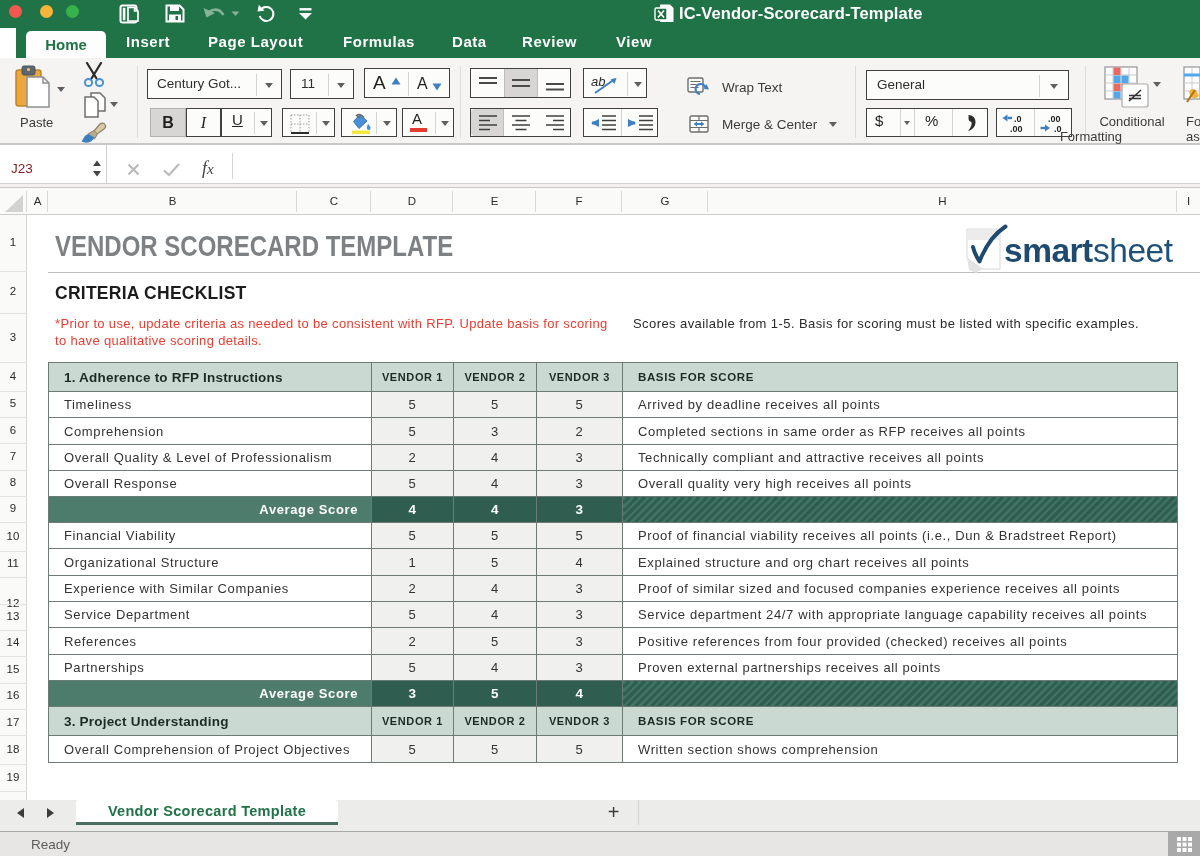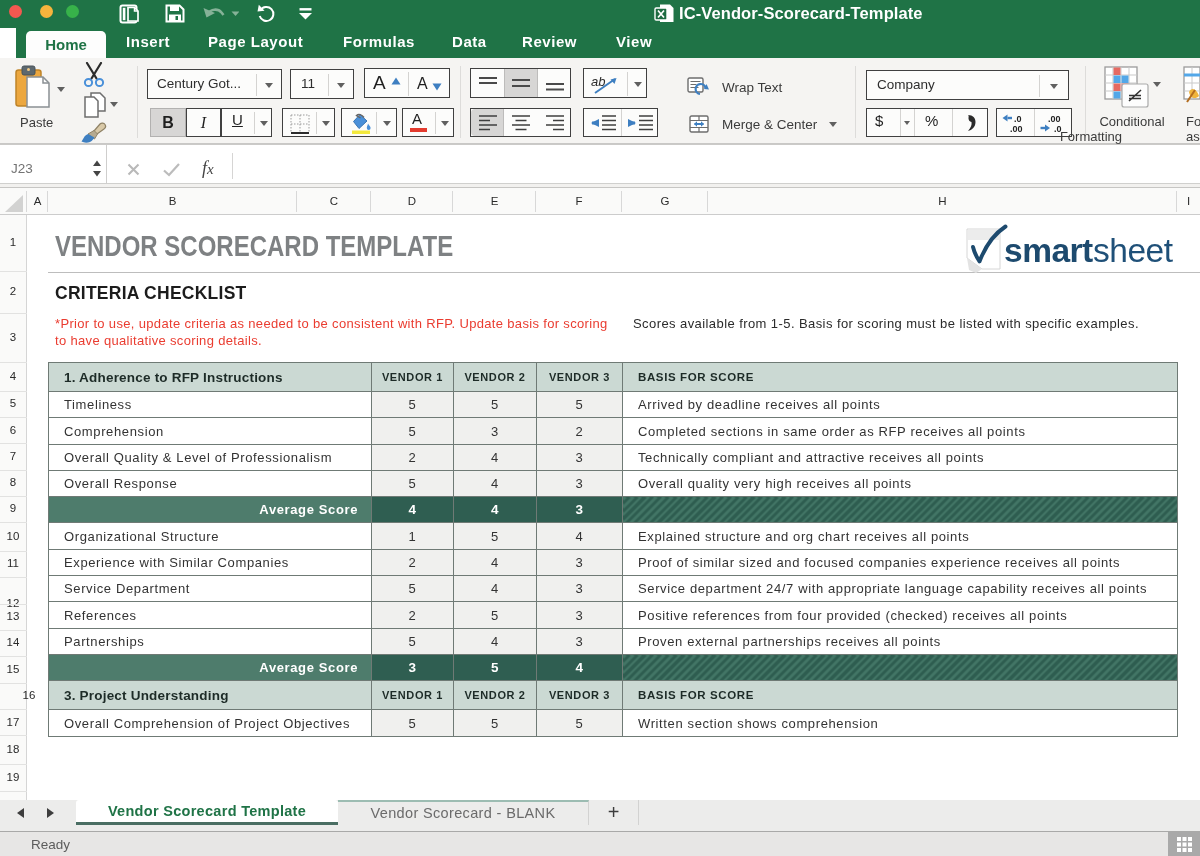--- a/index.html
+++ b/index.html
@@ -267,21 +267,21 @@
   <svg class="abs" style="left:689px; top:57px;" width="20" height="18" viewBox="0 0 20 18">
     <rect x="1" y="1" width="18" height="16" rx="1.5" fill="#fff" stroke="#6d6d6d" stroke-width="1.4"></rect>
     <path d="M1 5.5 h18 M1 12.5 h18 M10 1 v4.5 M10 12.5 v4.5" stroke="#6d6d6d" stroke-width="1.2"></path>
     <path d="M5.5 9 h9" stroke="#3e7fc1" stroke-width="2"></path>
     <path d="M5 9 l3 -2.8 v5.6 z M15 9 l-3 -2.8 v5.6 z" fill="#3e7fc1"></path>
   </svg>
   <div class="rlabel" style="left:722px; top:59px; font-size:13.5px;">Merge &amp; Center</div>
   <span class="arrow-down abs" style="left:829px; top:64px;"></span>
 
   <div class="rbtn" style="left:866px; top:12px; width:203px; height:30px;">
-    <div style="position:absolute; left:10px; top:6px; font-size:13.5px; color:#2e2e2e;">Company</div>
+    <div style="position:absolute; left:10px; top:6px; font-size:13.5px; color:#2e2e2e;">General</div>
     <div style="position:absolute; right:28px; top:4px; width:1px; height:22px; background:#d4d3d1;"></div>
     <span class="arrow-down" style="position:absolute; right:10px; top:13px;"></span>
   </div>
   <div class="rbtn" style="left:866px; top:50px; width:122px; height:29px;">
     <div style="position:absolute; left:8px; top:3px; font-size:15px; color:#1f1f1f;">$</div>
     <div style="position:absolute; left:33px; top:0px; width:1px; height:27px; background:#d4d3d1;"></div>
     <span class="arrow-down" style="position:absolute; left:37px; top:12px; border-left-width:3.5px; border-right-width:3.5px; border-top-width:4.5px;"></span>
     <div style="position:absolute; left:47px; top:0px; width:1px; height:27px; background:#d4d3d1;"></div>
     <div style="position:absolute; left:58px; top:3px; font-size:15px; color:#1f1f1f;">%</div>
     <div style="position:absolute; left:85px; top:0px; width:1px; height:27px; background:#d4d3d1;"></div>
@@ -325,21 +325,21 @@
     <path d="M1 9 h16 M1 17 h16 M1 25 h16 M9 1 v32" stroke="#c9c9c9" stroke-width="1"></path>
     <path d="M1 9 h16" stroke="#53a7e8" stroke-width="3"></path>
     <path d="M6 26 C9 20 14 24 16 30 C12 34 7 32 6 26 z" fill="#f0b43c"></path>
     <path d="M4 36 L12 24" stroke="#b36d1f" stroke-width="2"></path>
   </svg>
   <div class="rlabel" style="left:1186px; top:56px;">Fo</div>
   <div class="rlabel" style="left:1186px; top:71px;">as</div>
 </div>
 
 <div class="abs" id="fbar">
-  <div style="position:absolute; left:11px; top:16px; font-size:13.5px; color:#737373;">J23</div>
+  <div style="position:absolute; left:11px; top:16px; font-size:13.5px; color:#7f1d1d;">J23</div>
   <svg style="position:absolute; left:92px; top:15px;" width="10" height="17" viewBox="0 0 10 17">
     <path d="M5 0.5 L9 6 L1 6 z" fill="#454545"></path>
     <path d="M5 16.5 L9 11 L1 11 z" fill="#454545"></path>
   </svg>
   <div style="position:absolute; left:106px; top:0; width:1px; height:39px; background:#cfcecd;"></div>
   <svg style="position:absolute; left:126px; top:17px;" width="15" height="15" viewBox="0 0 15 15">
     <path d="M2.5 2.5 L12.5 12.5 M12.5 2.5 L2.5 12.5" stroke="#b9b9b9" stroke-width="2.1"></path>
   </svg>
   <svg style="position:absolute; left:162px; top:17px;" width="19" height="15" viewBox="0 0 19 15">
     <path d="M2 8.5 L7 13 L17 2" fill="none" stroke="#bcbcbc" stroke-width="2.2"></path>
@@ -383,21 +383,21 @@
   <div class="rlab" style="top:209px;">6</div>
   <div class="rlab" style="top:235px;">7</div>
   <div class="rlab" style="top:261px;">8</div>
   <div class="rlab" style="top:287px;">9</div>
   <div class="rlab" style="top:315px;">10</div>
   <div class="rlab" style="top:342px;">11</div>
   <div class="rlab" style="top:382px;">12</div>
   <div class="rlab" style="top:395px;">13</div>
   <div class="rlab" style="top:421px;">14</div>
   <div class="rlab" style="top:448px;">15</div>
-  <div class="rlab" style="top:474px;margin-left:16px;">16</div>
+  <div class="rlab" style="top:474px;">16</div>
   <div class="rlab" style="top:501px;">17</div>
   <div class="rlab" style="top:528px;">18</div>
   <div class="rlab" style="top:556px;">19</div>
   <div class="rsep" style="top:56px;"></div>
   <div class="rsep" style="top:98px;"></div>
   <div class="rsep" style="top:147px;"></div>
   <div class="rsep" style="top:176px;"></div>
   <div class="rsep" style="top:202px;"></div>
   <div class="rsep" style="top:228px;"></div>
   <div class="rsep" style="top:255px;"></div>
@@ -474,20 +474,27 @@
         <td class="score">3</td>
         <td class="basis">Overall quality very high receives all points</td>
       </tr>
   <tr class="avg" style="height:26px">
         <td class="al">Average Score</td>
         <td class="av">4</td>
         <td class="av">4</td>
         <td class="av">3</td>
         <td class="ah"></td>
       </tr>
+  <tr style="height:26px">
+        <td class="lbl">Financial Viability</td>
+        <td class="score">5</td>
+        <td class="score">5</td>
+        <td class="score">5</td>
+        <td class="basis">Proof of financial viability receives all points (i.e., Dun &amp; Bradstreet Report)</td>
+      </tr>
   <tr style="height:27px">
         <td class="lbl">Organizational Structure</td>
         <td class="score">1</td>
         <td class="score">5</td>
         <td class="score">4</td>
         <td class="basis">Explained structure and org chart receives all points</td>
       </tr>
   <tr style="height:26px">
         <td class="lbl">Experience with Similar Companies</td>
         <td class="score">2</td>
@@ -542,21 +549,20 @@
 
 <div class="abs" id="stabs">
   <svg style="position:absolute; left:15px; top:7px;" width="11" height="12" viewBox="0 0 11 12">
       <path d="M9 1 L2 6 L9 11 z" fill="#3d3d3d"></path>
     </svg>
   <svg style="position:absolute; left:45px; top:7px;" width="11" height="12" viewBox="0 0 11 12">
       <path d="M2 1 L9 6 L2 11 z" fill="#3d3d3d"></path>
     </svg>
   <div id="stab-active">Vendor Scorecard Template</div>
   <div id="stab-underline"></div>
-  <div id="stab-blank">Vendor Scorecard - BLANK</div>
   <div id="stab-plus">+</div>
 </div>
 
 <div class="abs" id="status">
   <div id="ready">Ready</div>
   <div id="gridbox">
     <svg style="position:absolute; left:9px; top:5px;" width="15" height="15" viewBox="0 0 15 15">
       <rect x="0" y="0" width="4" height="4" fill="#fff"></rect>
         <rect x="5.5" y="0" width="4" height="4" fill="#fff"></rect>
         <rect x="11" y="0" width="4" height="4" fill="#fff"></rect>

